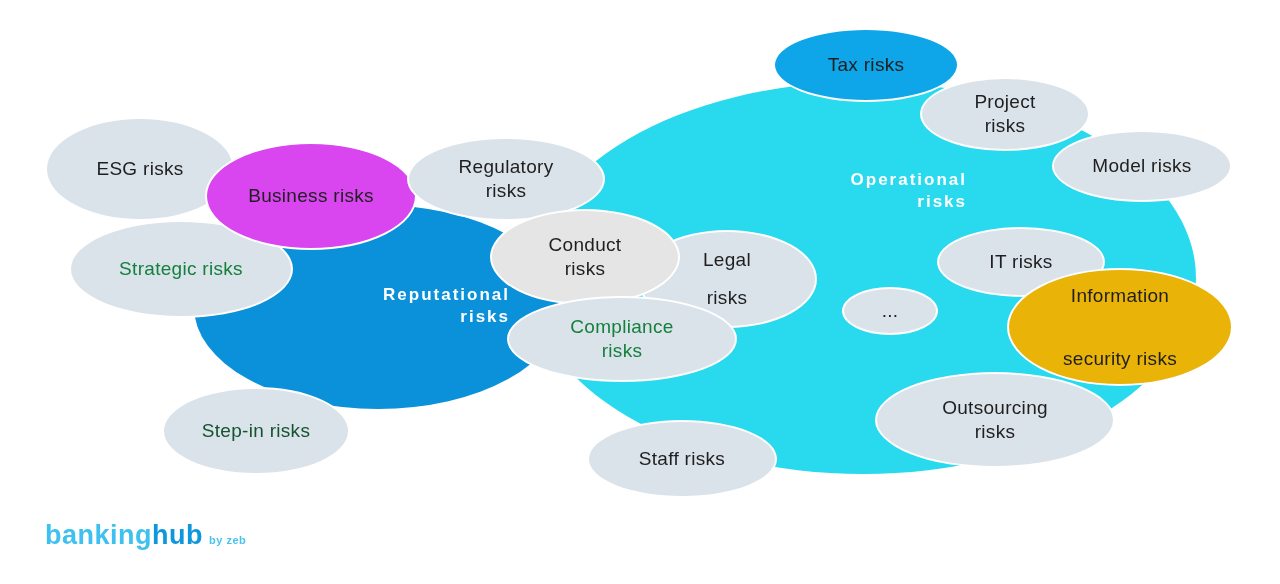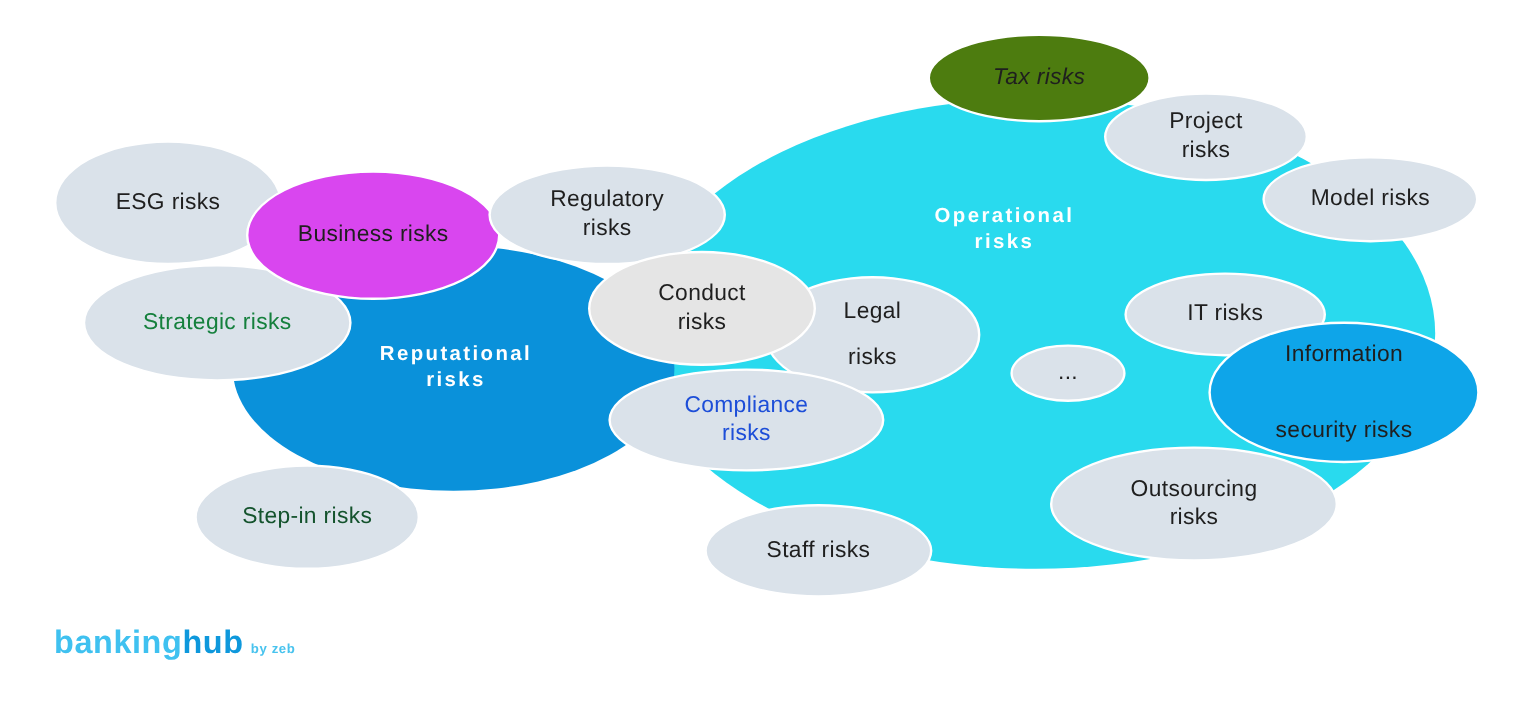--- a/index.html
+++ b/index.html
@@ -11,21 +11,21 @@
     overflow: hidden;
     font-family: "Liberation Sans", sans-serif;
   }
   .cluster-ellipse {
     position: absolute;
     border-radius: 50%;
   }
   .cluster-label {
     position: absolute;
     width: 260px;
-    text-align: center;
+    text-align: right;
     color: #ffffff;
     font-weight: bold;
     font-size: 17px;
     line-height: 22px;
     letter-spacing: 2px;
   }
   .bubble {
     position: absolute;
     border-radius: 50%;
     border: 2px solid #ffffff;
@@ -80,47 +80,47 @@
         <div>risks</div>
       </div>
       <div class="bubble" style="left: 637px; top: 230px; width: 180px; height: 98px; background: rgb(218, 226, 234); border-color: rgb(255, 255, 255); color: rgb(31, 31, 31); gap: 14px;">
         <div>Legal</div>
         <div>risks</div>
       </div>
       <div class="bubble" style="left: 490px; top: 209px; width: 190px; height: 96px; background: #e5e5e5; border-color: rgb(255, 255, 255); color: rgb(31, 31, 31);">
         <div>Conduct</div>
         <div>risks</div>
       </div>
-      <div class="bubble" style="left: 507px; top: 307px; width: 230px; height: 86px; background: rgb(218, 226, 234); border-color: rgb(255, 255, 255); color: #1d4ed8; align-items: center;">
+      <div class="bubble" style="left: 507px; top: 296px; width: 230px; height: 86px; background: rgb(218, 226, 234); border-color: rgb(255, 255, 255); color: #15803d; align-items: center;">
         <div>Compliance</div>
         <div>risks</div>
       </div>
       <div class="bubble" style="left: 162px; top: 387px; width: 188px; height: 88px; background: rgb(218, 226, 234); border-color: rgb(255, 255, 255); color: #14532d;">
         <div>Step-in risks</div>
       </div>
       <div class="bubble" style="left: 587px; top: 420px; width: 190px; height: 78px; background: rgb(218, 226, 234); border-color: rgb(255, 255, 255); color: rgb(31, 31, 31);">
         <div>Staff risks</div>
       </div>
-      <div class="bubble" style="left: 773px; top: 28px; width: 186px; height: 74px; background: #4d7c0f; border-color: rgb(255, 255, 255); color: rgb(31, 31, 31); font-style: italic;">
+      <div class="bubble" style="left: 773px; top: 28px; width: 186px; height: 74px; background: #0ea5e9; border-color: rgb(255, 255, 255); color: rgb(31, 31, 31);">
         <div>Tax risks</div>
       </div>
       <div class="bubble" style="left: 920px; top: 77px; width: 170px; height: 74px; background: rgb(218, 226, 234); border-color: rgb(255, 255, 255); color: rgb(31, 31, 31);">
         <div>Project</div>
         <div>risks</div>
       </div>
       <div class="bubble" style="left: 1052px; top: 130px; width: 180px; height: 72px; background: rgb(218, 226, 234); border-color: rgb(255, 255, 255); color: rgb(31, 31, 31);">
         <div>Model risks</div>
       </div>
       <div class="bubble" style="left: 937px; top: 227px; width: 168px; height: 70px; background: rgb(218, 226, 234); border-color: rgb(255, 255, 255); color: rgb(31, 31, 31);">
         <div>IT risks</div>
       </div>
       <div class="bubble" style="left: 842px; top: 287px; width: 96px; height: 48px; background: rgb(218, 226, 234); border-color: rgb(255, 255, 255); color: rgb(31, 31, 31);">
         <div>...</div>
       </div>
-      <div class="bubble" style="left: 1007px; top: 268px; width: 226px; height: 118px; background: #0ea5e9; border-color: rgb(255, 255, 255); color: rgb(31, 31, 31); gap: 39px;">
+      <div class="bubble" style="left: 1007px; top: 268px; width: 226px; height: 118px; background: #eab308; border-color: rgb(255, 255, 255); color: rgb(31, 31, 31); gap: 39px;">
         <div>Information</div>
         <div>security risks</div>
       </div>
       <div class="bubble" style="left: 875px; top: 372px; width: 240px; height: 96px; background: rgb(218, 226, 234); border-color: rgb(255, 255, 255); color: rgb(31, 31, 31);">
         <div>Outsourcing</div>
         <div>risks</div>
       </div>
     </div>
   <div class="logo">
     <span class="p1" style="color: rgb(63, 193, 240);">banking</span>

